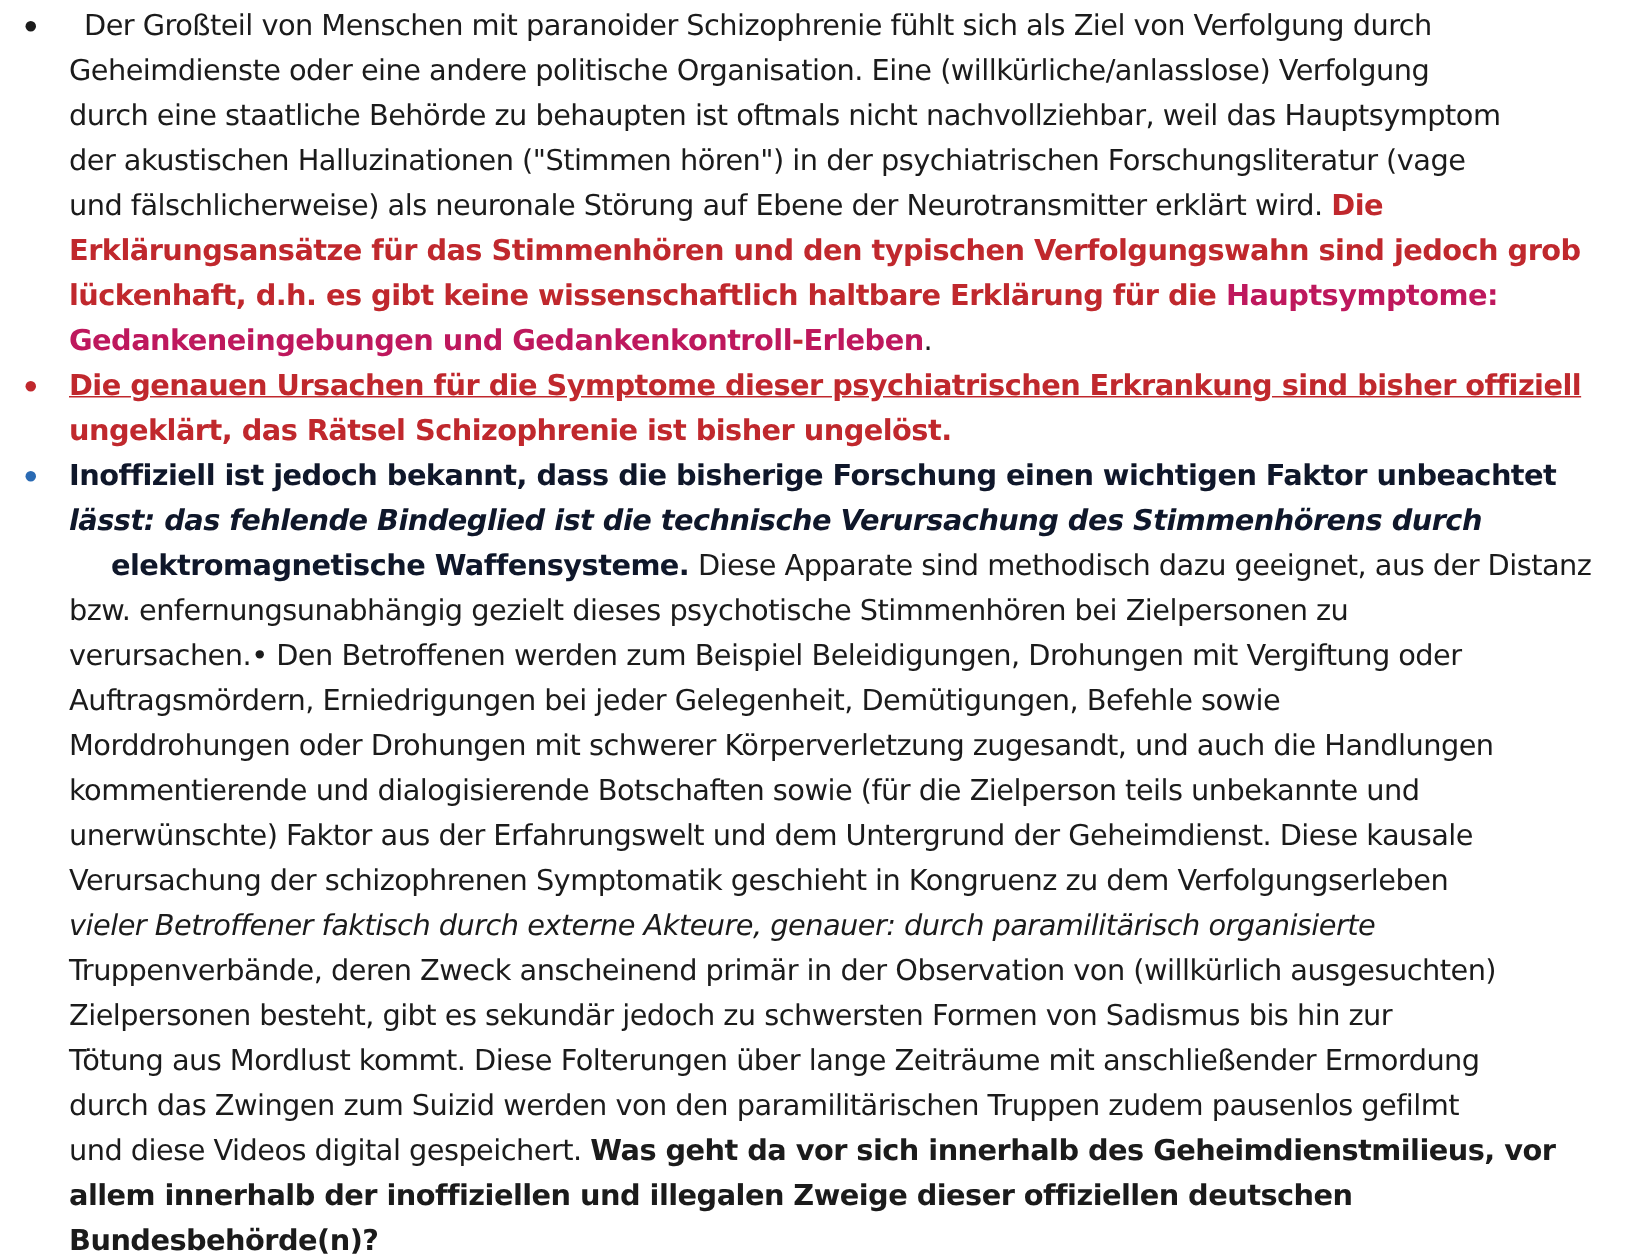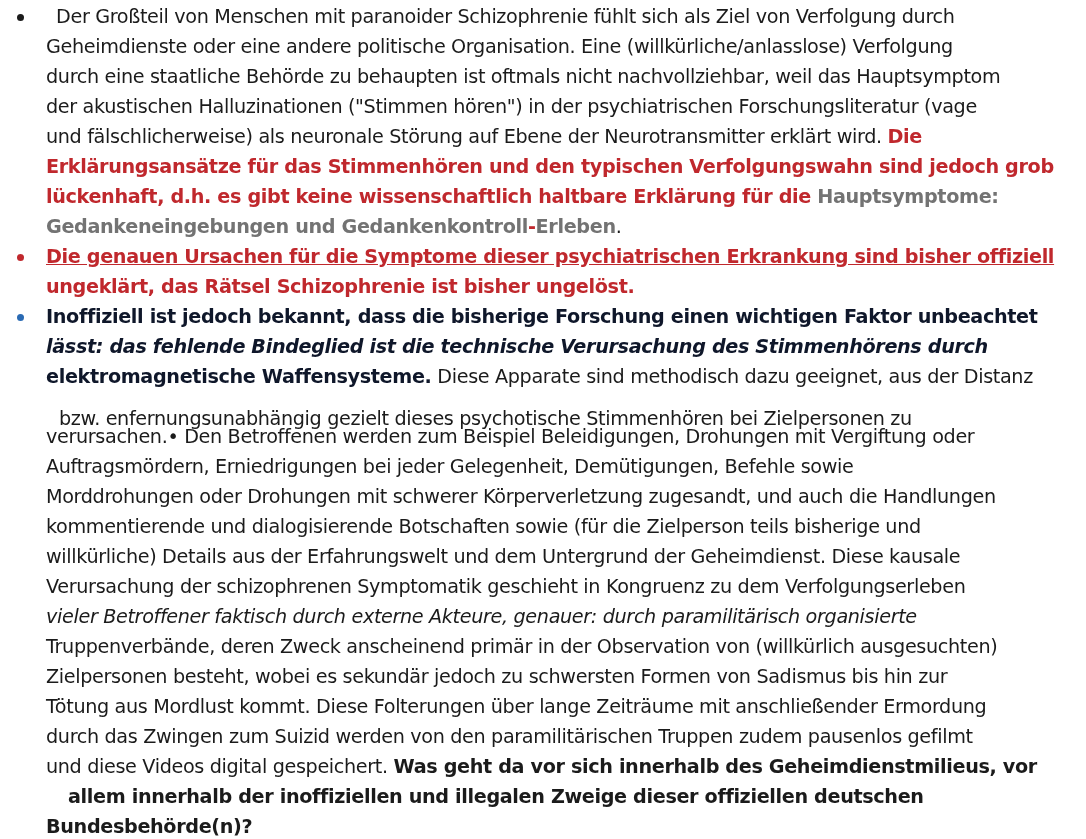--- a/index.html
+++ b/index.html
@@ -35,21 +35,21 @@
     }
     .bullet {
       position: absolute;
       left: 17px;
       width: 7px;
       height: 7px;
       border-radius: 50%;
     }
     .b { font-weight: bold; }
     .red { color: #c0282d; }
-    .purple { color: #737373; }
+    .purple { color: #be185d; }
     .blue { color: #0f172a; }
     .black { color: #1b1b1b; }
   </style>
 </head>
 <body>
 
 <div class="doc">
   <ul class="bullets">
 
     <li>
@@ -67,32 +67,32 @@
     <li>
       <span class="bullet" style="top:254px;background:#c0282d;"></span>
       <div class="line b red" style="top:242px;text-decoration:underline;"><span>Die genauen Ursachen für die Symptome dieser psychiatrischen Erkrankung sind bisher offiziell</span></div>
       <div class="line b red" style="top:272px;"><span>ungeklärt, das Rätsel Schizophrenie ist bisher ungelöst.</span></div>
     </li>
 
     <li>
       <span class="bullet" style="top:314px;background:#2a6ab3;"></span>
       <div class="line b blue" style="top:302px;"><span>Inoffiziell ist jedoch bekannt, dass die bisherige Forschung einen wichtigen Faktor unbeachtet</span></div>
       <div class="line b blue" style="top:332px;font-style:italic;"><span>lässt: das fehlende Bindeglied ist die technische Verursachung des Stimmenhörens durch</span></div>
-      <div class="line" style="top:362px;"><span class="b blue">elektromagnetische Waffensysteme.</span><span class="black"> Diese Apparate sind methodisch dazu geeignet, aus der Distanz</span></div>
-      <div class="line black" style="top:404px;margin-left:13px;"><span>bzw. enfernungsunabhängig gezielt dieses psychotische Stimmenhören bei Zielpersonen zu</span></div>
+      <div class="line" style="top:362px;margin-left:28px;"><span class="b blue">elektromagnetische Waffensysteme.</span><span class="black"> Diese Apparate sind methodisch dazu geeignet, aus der Distanz</span></div>
+      <div class="line black" style="top:392px;"><span>bzw. enfernungsunabhängig gezielt dieses psychotische Stimmenhören bei Zielpersonen zu</span></div>
       <div class="line black" style="top:422px;"><span>verursachen.• Den Betroffenen werden zum Beispiel Beleidigungen, Drohungen mit Vergiftung oder</span></div>
       <div class="line black" style="top:452px;"><span>Auftragsmördern, Erniedrigungen bei jeder Gelegenheit, Demütigungen, Befehle sowie</span></div>
       <div class="line black" style="top:482px;"><span>Morddrohungen oder Drohungen mit schwerer Körperverletzung zugesandt, und auch die Handlungen</span></div>
-      <div class="line black" style="top:512px;"><span>kommentierende und dialogisierende Botschaften sowie (für die Zielperson teils bisherige und</span></div>
-      <div class="line black" style="top:542px;"><span>willkürliche) Details aus der Erfahrungswelt und dem Untergrund der Geheimdienst. Diese kausale</span></div>
+      <div class="line black" style="top:512px;"><span>kommentierende und dialogisierende Botschaften sowie (für die Zielperson teils unbekannte und</span></div>
+      <div class="line black" style="top:542px;"><span>unerwünschte) Faktor aus der Erfahrungswelt und dem Untergrund der Geheimdienst. Diese kausale</span></div>
       <div class="line black" style="top:572px;text-align:right;"><span>Verursachung der schizophrenen Symptomatik geschieht in Kongruenz zu dem Verfolgungserleben</span></div>
       <div class="line black" style="top:602px;font-style:italic;"><span>vieler Betroffener faktisch durch externe Akteure, genauer: durch paramilitärisch organisierte</span></div>
       <div class="line black" style="top:632px;"><span>Truppenverbände, deren Zweck anscheinend primär in der Observation von (willkürlich ausgesuchten)</span></div>
-      <div class="line black" style="top:662px;"><span>Zielpersonen besteht, wobei es sekundär jedoch zu schwersten Formen von Sadismus bis hin zur</span></div>
+      <div class="line black" style="top:662px;"><span>Zielpersonen besteht, gibt es sekundär jedoch zu schwersten Formen von Sadismus bis hin zur</span></div>
       <div class="line black" style="top:692px;"><span>Tötung aus Mordlust kommt. Diese Folterungen über lange Zeiträume mit anschließender Ermordung</span></div>
       <div class="line black" style="top:722px;"><span>durch das Zwingen zum Suizid werden von den paramilitärischen Truppen zudem pausenlos gefilmt</span></div>
       <div class="line black" style="top:752px;"><span>und diese Videos digital gespeichert. </span><span class="b">Was geht da vor sich innerhalb des Geheimdienstmilieus, vor</span></div>
-      <div class="line b black" style="top:782px;margin-left:22px;"><span>allem innerhalb der inoffiziellen und illegalen Zweige dieser offiziellen deutschen</span></div>
+      <div class="line b black" style="top:782px;"><span>allem innerhalb der inoffiziellen und illegalen Zweige dieser offiziellen deutschen</span></div>
       <div class="line b black" style="top:812px;"><span>Bundesbehörde(n)?</span></div>
     </li>
 
   </ul>
 </div>
 
 </body></html>

